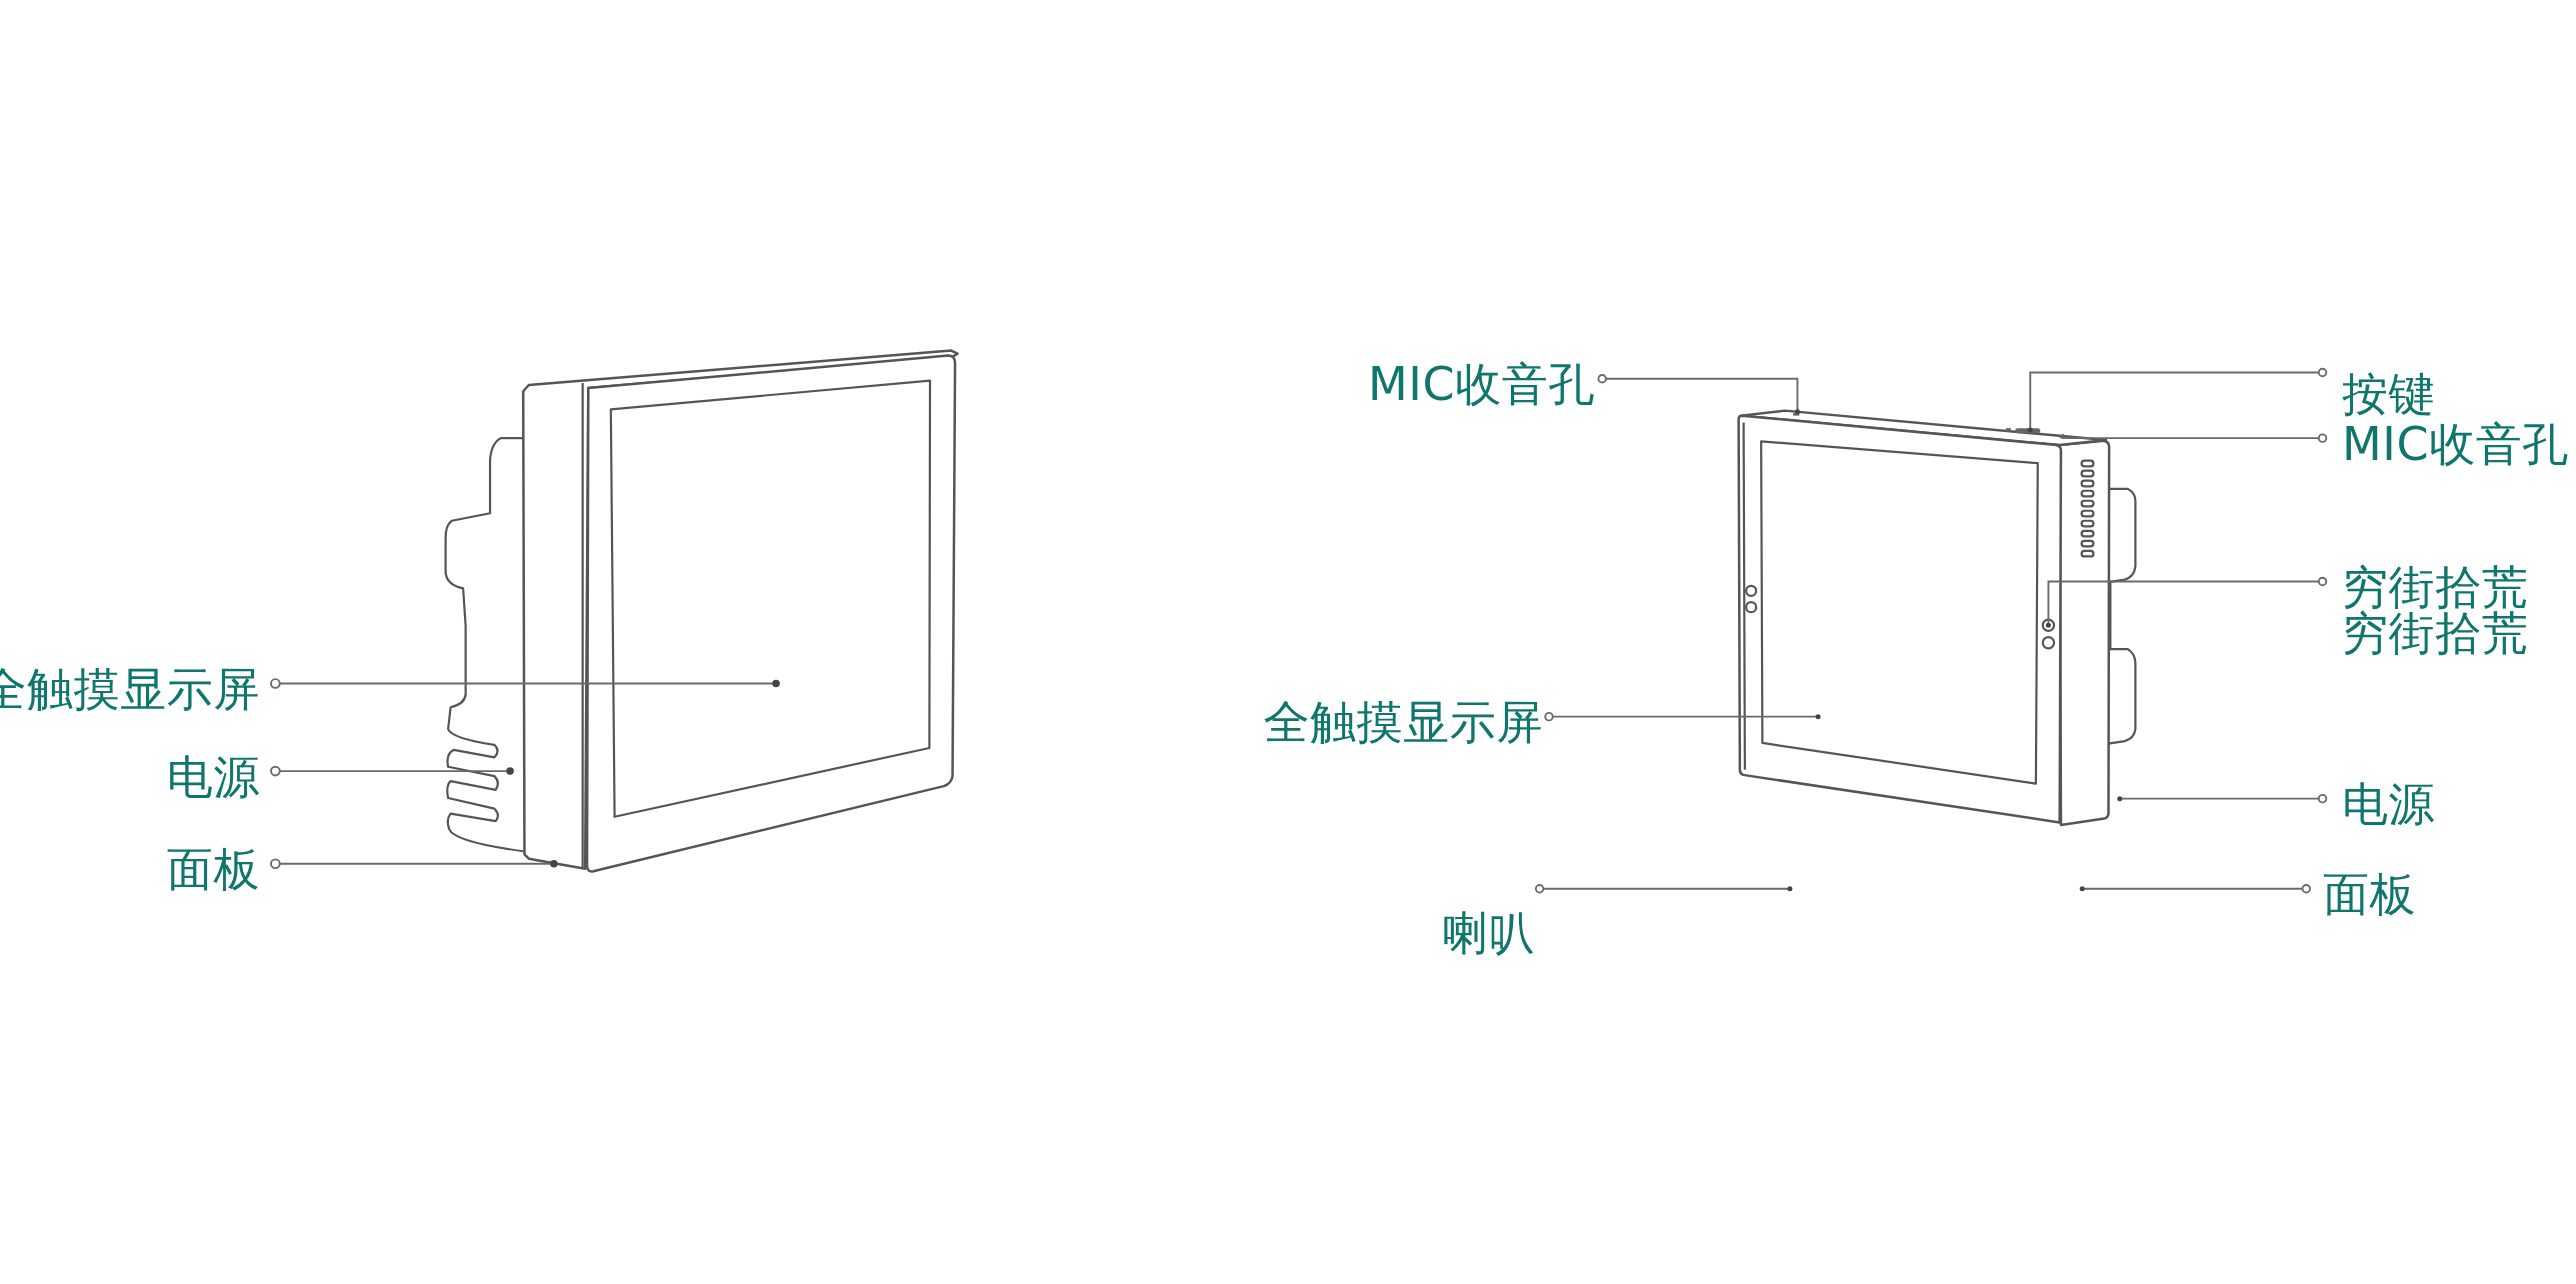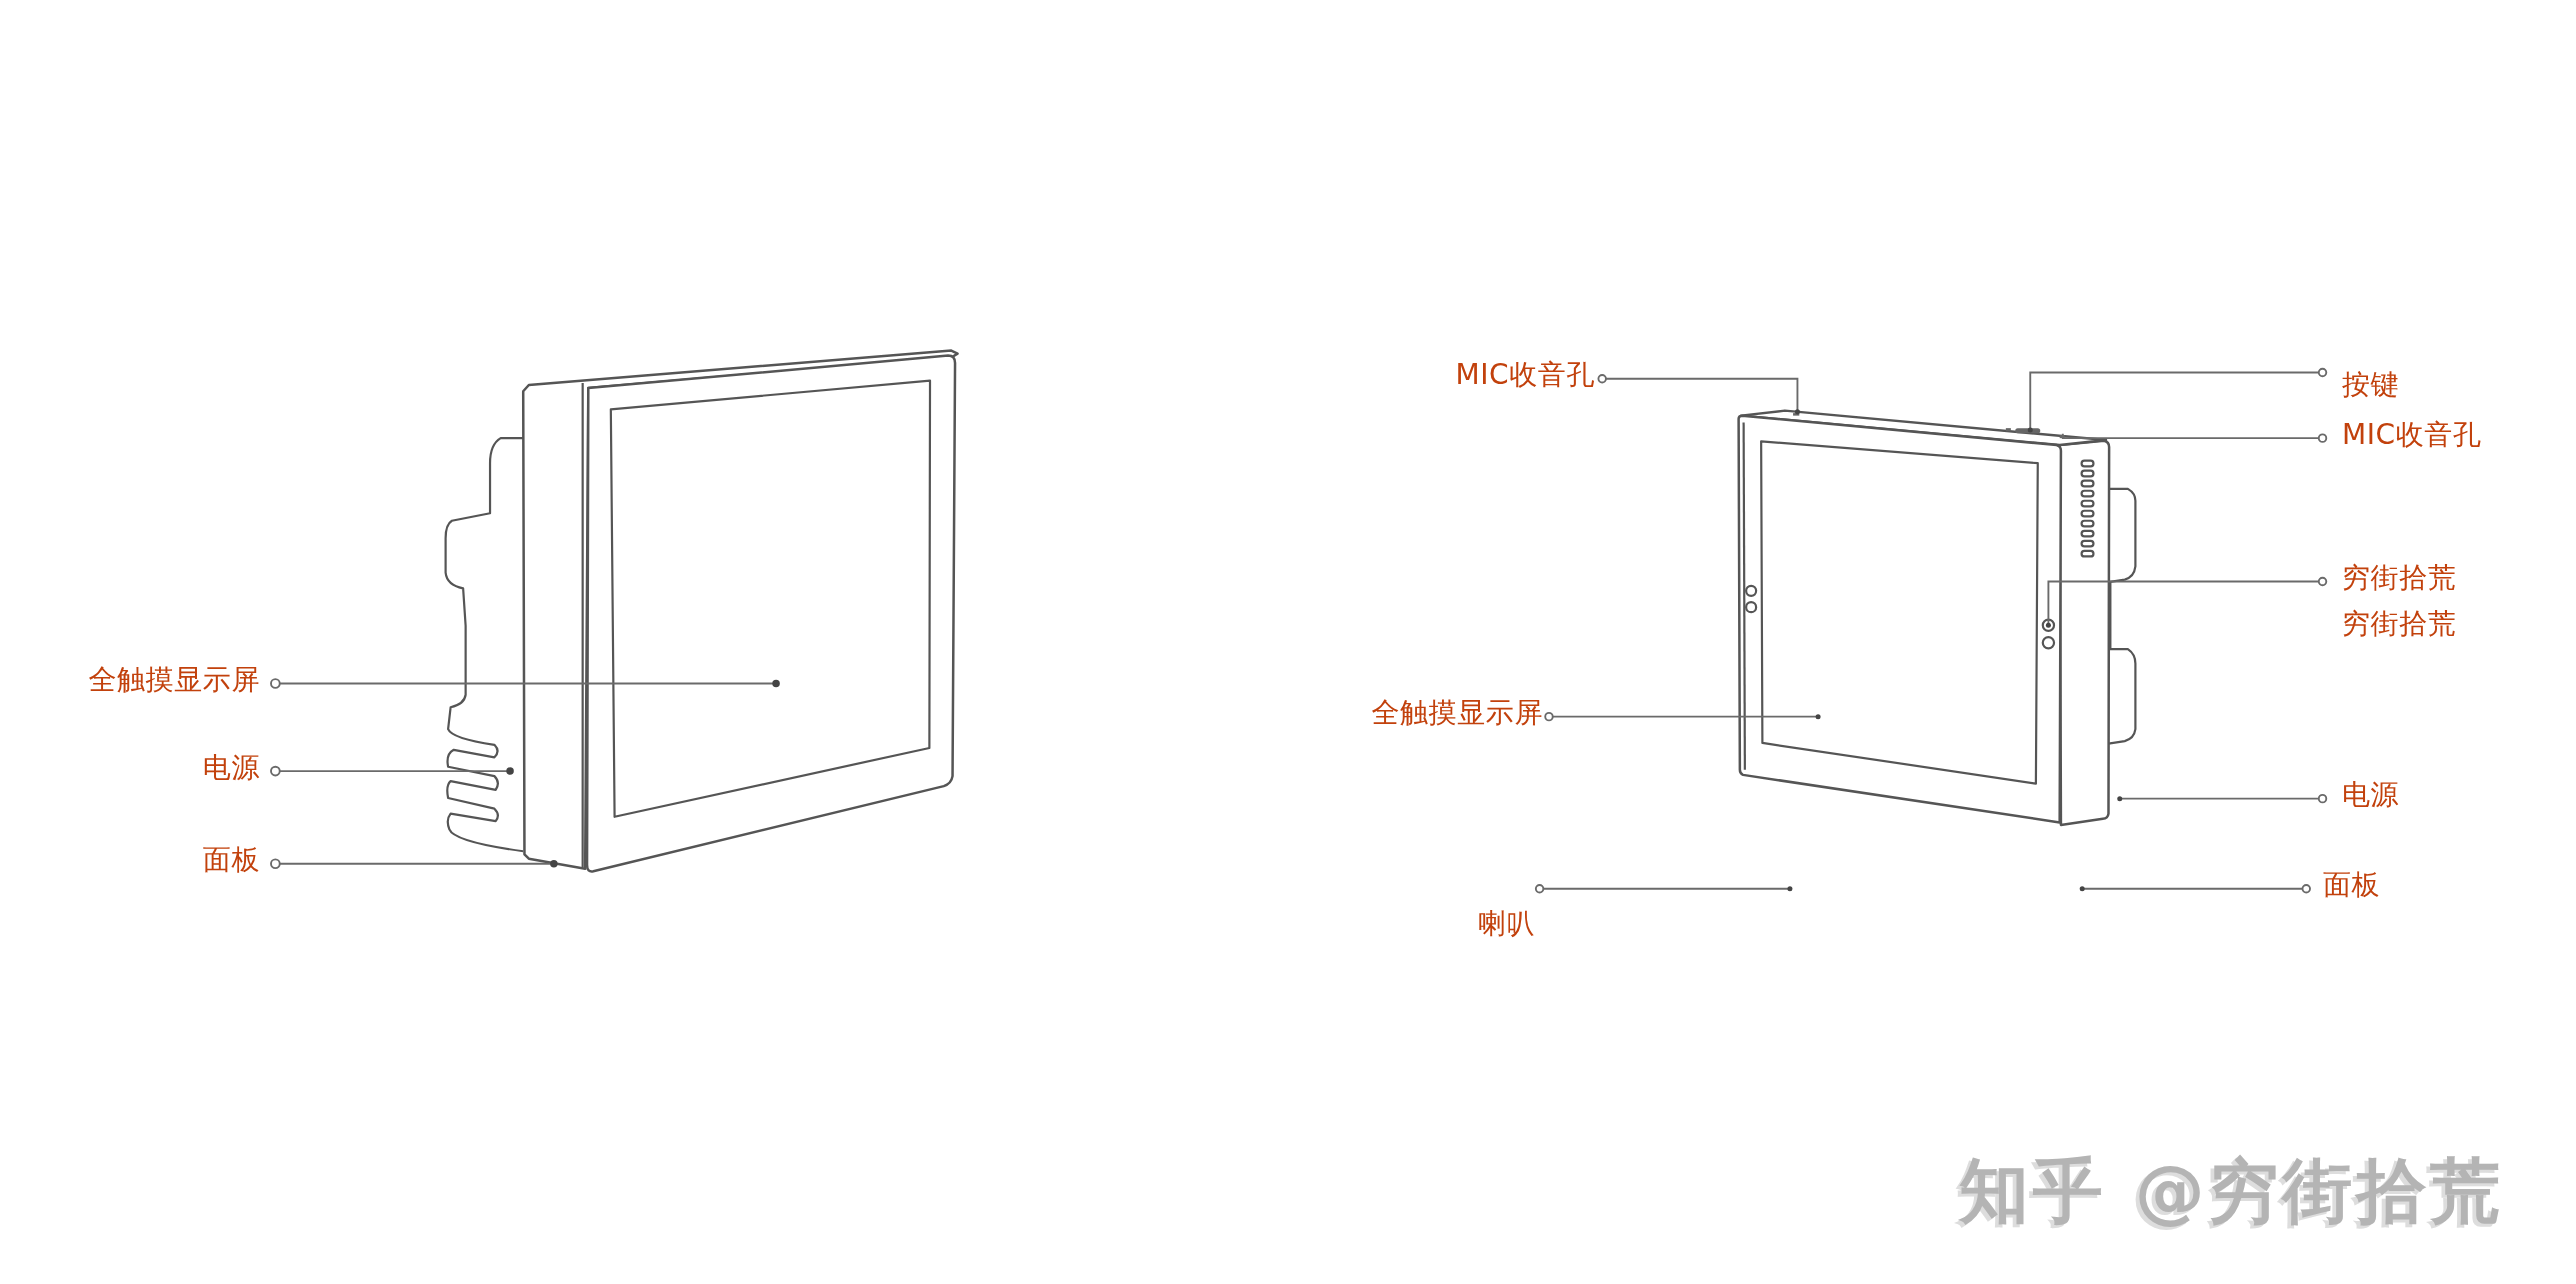--- a/index.html
+++ b/index.html
@@ -1,19 +1,19 @@
 <!DOCTYPE html>
 <html style="font-size:10px"><head>
 <meta charset="utf-8">
 <style>
   html, body { margin: 0; padding: 0; background: #ffffff; }
   body { width: 2576px; height: 1285px; position: relative; overflow: hidden;
          font-family: "DejaVu Sans", "Liberation Sans", sans-serif; }
   #stage { position: absolute; left: 0; top: 0; width: 2576px; height: 1285px; }
-  .lbl { position: absolute; font-size: 28px; color: #c2410c; line-height: 1; white-space: nowrap; letter-spacing: 0.6px; }
+  .lbl { position: absolute; font-size: 46px; color: #0f766e; line-height: 1; white-space: nowrap; letter-spacing: 0.6px; }
   .lbl.r { text-align: right; }
   .wm { position: absolute; left: 1959px; top: 1145px; font-size: 70px; font-weight: bold;
         color: #b4b4b4; white-space: nowrap; letter-spacing: 3.8px;
         text-shadow: -3.8px 2.5px 0 rgba(180,180,180,0.45); }
   svg { position: absolute; left: 0; top: 0; }
   .ln { stroke: #6a6a6a; stroke-width: 3; fill: none; }
   .dev { stroke: #555555; stroke-width: 4; fill: #ffffff; stroke-linejoin: round; }
   .dev2 { stroke: #555555; stroke-width: 3.5; fill: none; stroke-linejoin: round; }
 </style>
 </head>
@@ -118,15 +118,14 @@
   <div class="lbl r" style="right:1033px; top:699px;">全触摸显示屏</div>
   <div class="lbl r" style="right:1041px; top:910px;">喇叭</div>
 
   <div class="lbl" style="left:2342px; top:350px;margin-top:21px;">按键</div>
   <div class="lbl" style="left:2342px; top:421px;">MIC收音孔</div>
   <div class="lbl" style="left:2342px; top:564px;">穷街拾荒</div>
   <div class="lbl" style="left:2342px; top:610px;">穷街拾荒</div>
   <div class="lbl" style="left:2342px; top:781px;">电源</div>
   <div class="lbl" style="left:2323px; top:871px;">面板</div>
 
-  <div class="wm">知乎 @穷街拾荒</div>
 </div>
 
 
 </body></html>

